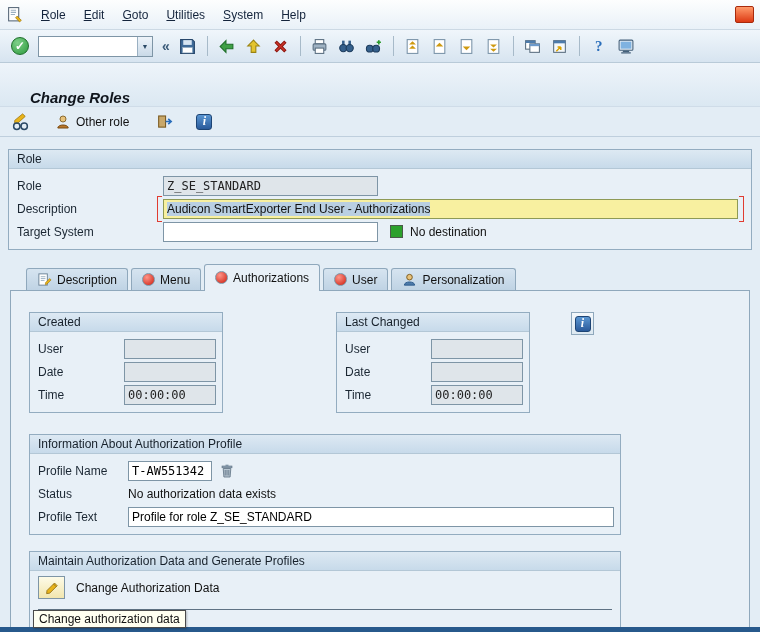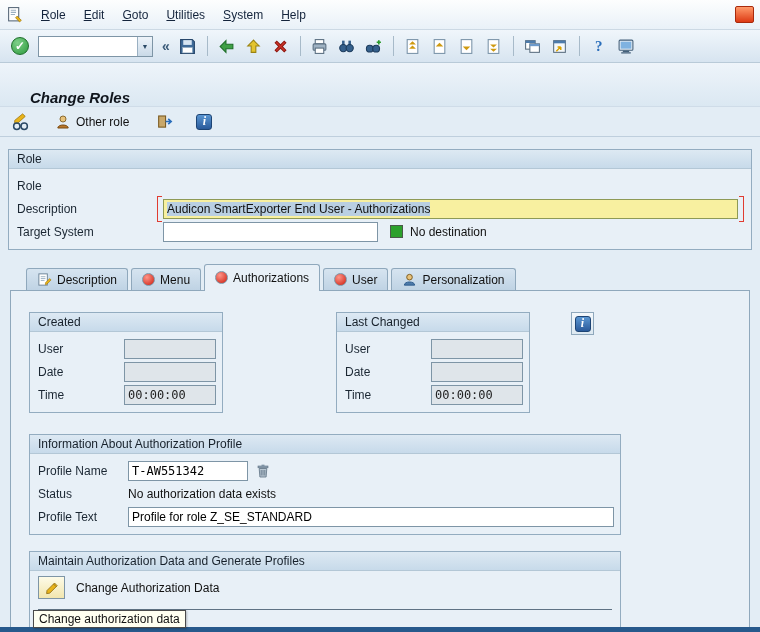--- a/index.html
+++ b/index.html
@@ -341,20 +341,21 @@
   <span class="tb-btn">
     <span class="info-badge">i</span>
   </span>
 </div>
 
 <div class="groupbox role-box">
   <div class="gb-header">Role</div>
   <div class="gb-body">
     <div class="frow">
       <span class="flabel w146">Role</span>
+      <input class="sapinput mono ro" style="width: 215px;" readonly="" value="Z_SE_STANDARD">
     </div>
     <div class="frow">
       <span class="flabel w146">Description</span>
       <span class="desc-wrap">
         <span class="sel-bracket left"></span>
         <span class="descfield">
           <span class="selected-text">Audicon SmartExporter End User - Authorizations</span>
         </span>
         <span class="sel-bracket right"></span>
       </span>
@@ -443,21 +444,21 @@
     <span class="info-btn">
       <span class="info-badge">i</span>
     </span>
   </div>
 
   <div class="groupbox profile-box">
     <div class="gb-header">Information About Authorization Profile</div>
     <div class="gb-body">
       <div class="frow">
         <span class="flabel w90">Profile Name</span>
-        <input class="sapinput mono" style="width: 120px;" value="T-AW551342">
+        <input class="sapinput mono" style="width: 84px;" value="T-AW551342">
         <span class="tb-btn" style="width:22px;height:22px;margin-left:4px">
           <svg width="16" height="16" viewBox="0 0 16 16">
             <rect x="6.5" y="1.6" width="3" height="1.5" fill="#8fa3b5"></rect>
             <rect x="3" y="3" width="10" height="1.8" fill="#8fa3b5" stroke="#5a6e80" stroke-width="0.6"></rect>
             <path d="M4.2 5.5 h7.6 l-0.7 8.5 h-6.2 z" fill="#b8c6d2" stroke="#5a6e80" stroke-width="0.8"></path>
             <path d="M6.2 7 v5.5 M8 7 v5.5 M9.8 7 v5.5" stroke="#5a6e80" stroke-width="0.8"></path>
           </svg>
         </span>
       </div>
       <div class="frow">

